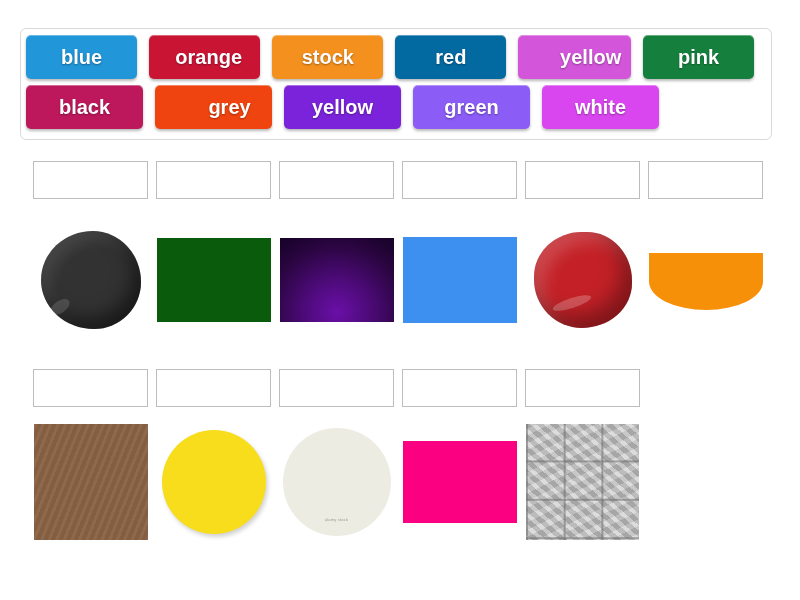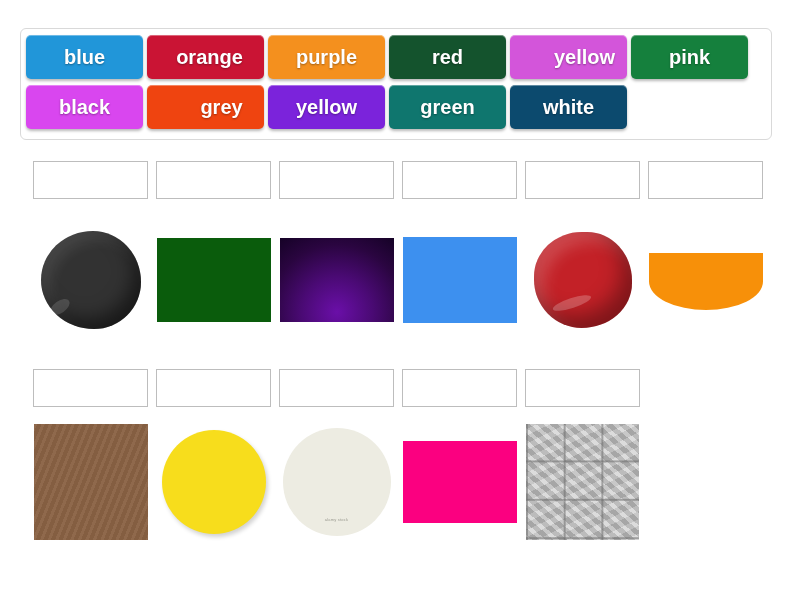--- a/index.html
+++ b/index.html
@@ -32,21 +32,21 @@
     padding: 6px 5px;
   }
   .tile-row {
     display: flex;
     height: 48px;
     margin-bottom: 2px;
   }
   .tile {
     width: 117px;
     height: 44px;
-    margin-right: 4px;
+    margin-right: 12px;
     border-radius: 5px;
     display: flex;
     align-items: center;
     justify-content: center;
     color: #ffffff;
     font-size: 20px;
     font-weight: bold;
     text-shadow: 0 1px 2px rgba(0,0,0,0.35);
     box-shadow: 0 2px 3px rgba(0,0,0,0.28), inset 0 1px 0 rgba(255,255,255,0.35);
     box-sizing: border-box;
@@ -198,32 +198,32 @@
 </head>
 <body>
 
 <div id="app">
 
   <div class="word-bank">
 
     <div class="tile-row">
       <div class="tile" style="background: rgb(33, 150, 217);">blue</div>
       <div class="tile" style="background: rgb(202, 20, 52); padding-left: 8px;">orange</div>
-      <div class="tile" style="background: rgb(244, 144, 30);">purple</div>
-      <div class="tile" style="background: #14532d;">red</div>
+      <div class="tile" style="background: rgb(244, 144, 30);">stock</div>
+      <div class="tile" style="background: #0369a1;">red</div>
       <div class="tile" style="background: rgb(211, 85, 218); padding-left: 32px;">yellow</div>
       <div class="tile" style="background: #15803d;">pink</div>
     </div>
 
     <div class="tile-row">
-      <div class="tile" style="background: #d946ef;">black</div>
+      <div class="tile" style="background: #be185d;">black</div>
       <div class="tile" style="background: rgb(239, 68, 16); padding-left: 32px;">grey</div>
       <div class="tile" style="background: rgb(123, 35, 219);">yellow</div>
-      <div class="tile" style="background: #0f766e;">green</div>
-      <div class="tile" style="background: #0c4a6e;">white</div>
+      <div class="tile" style="background: #8b5cf6;">green</div>
+      <div class="tile" style="background: #d946ef;">white</div>
     </div>
 
   </div>
 
   <div class="dropzone-row row1">
     <div class="dropzone"></div>
     <div class="dropzone"></div>
     <div class="dropzone"></div>
     <div class="dropzone"></div>
     <div class="dropzone"></div>

